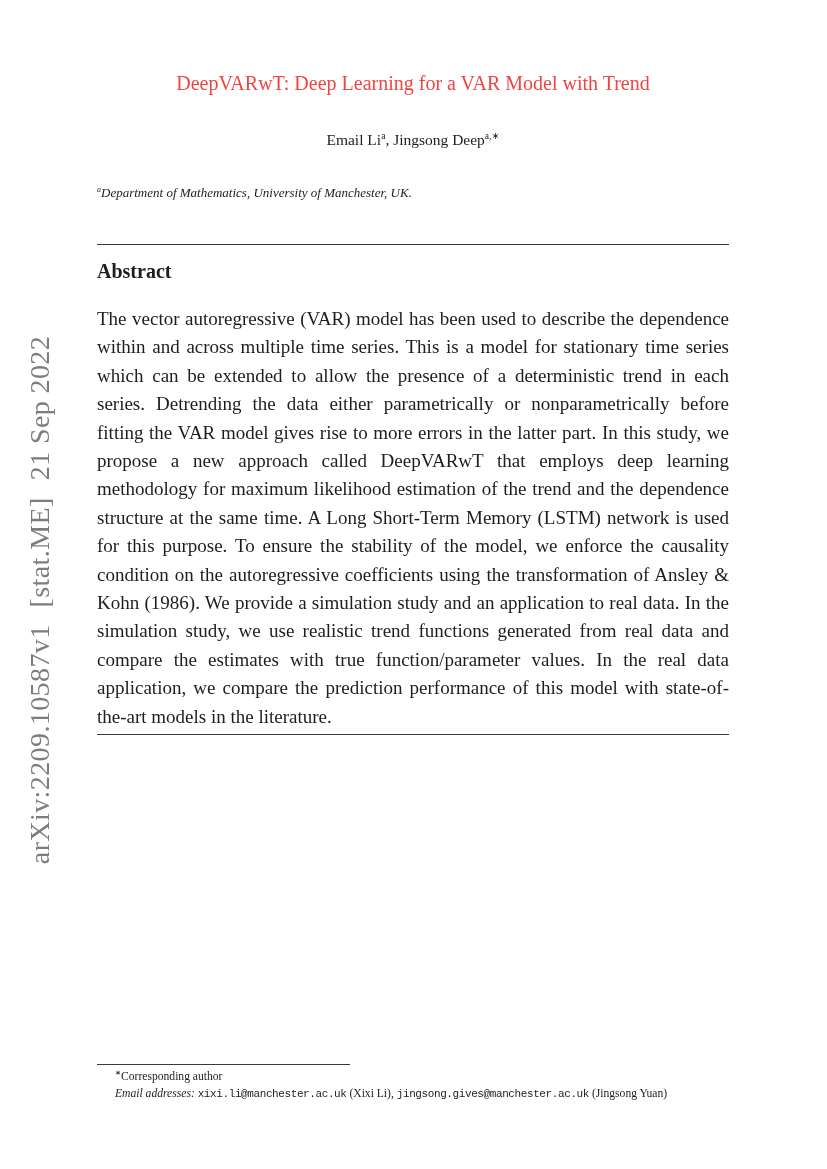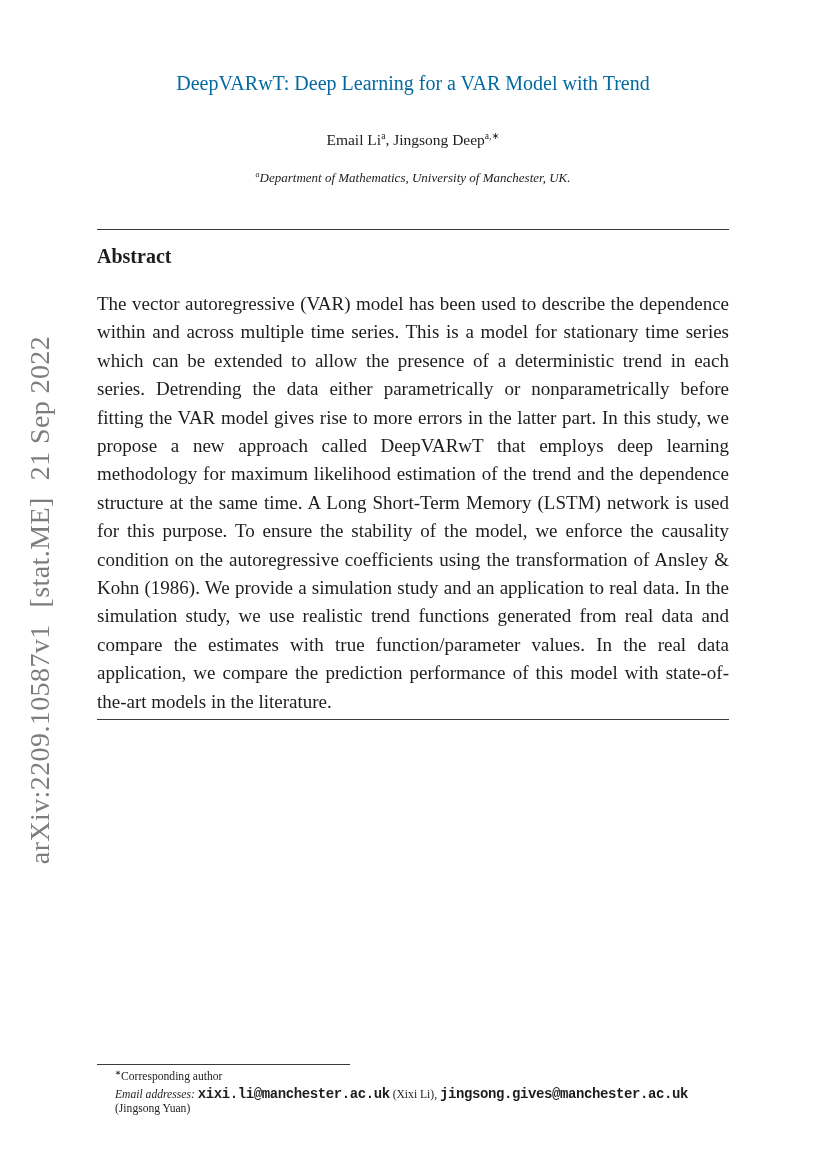--- a/index.html
+++ b/index.html
@@ -28,31 +28,31 @@
   .content {
     position: absolute;
     left: 97px; top: 0;
     width: 632px;
   }
 
   .title {
     margin-top: 72px;
     text-align: center;
     font-size: 20px;
-    color: #0369a1;
+    color: #ef4444;
   }
   .authors {
     margin-top: 36px;
     text-align: center;
     font-size: 15.5px;
   }
   sup { font-size: 0.62em; line-height: 0; }
   .affiliation {
-    margin-top: 21px;
-    text-align: center;
+    margin-top: 36px;
+    text-align: left;
     font-style: italic;
     font-size: 13px;
   }
   .affiliation sup { font-style: italic; }
 
   .rule {
     border: none;
     border-top: 1.4px solid #3a3a3a;
     margin: 0;
     height: 0;
@@ -88,23 +88,22 @@
   .footnote-rule {
     border: none;
     border-top: 1px solid #3a3a3a;
     width: 253px;
     margin: 0 0 5px 0;
   }
   .footnote-line { margin: 0 0 2px 18px; line-height: 14.5px; }
   .email-label { font-style: italic; }
   .email {
     font-family: "Liberation Mono", monospace;
-    font-size: 14px;
+    font-size: 11px;
     letter-spacing: -0.4px;
-    font-weight: bold;
   }
 </style>
 </head>
 <body>
 
 <div class="page">
 
   <div class="watermark">
     <span class="seg">arXiv:2209.10587v1</span><span class="seg">[stat.ME]</span><span class="seg">21 Sep 2022</span>
   </div>

